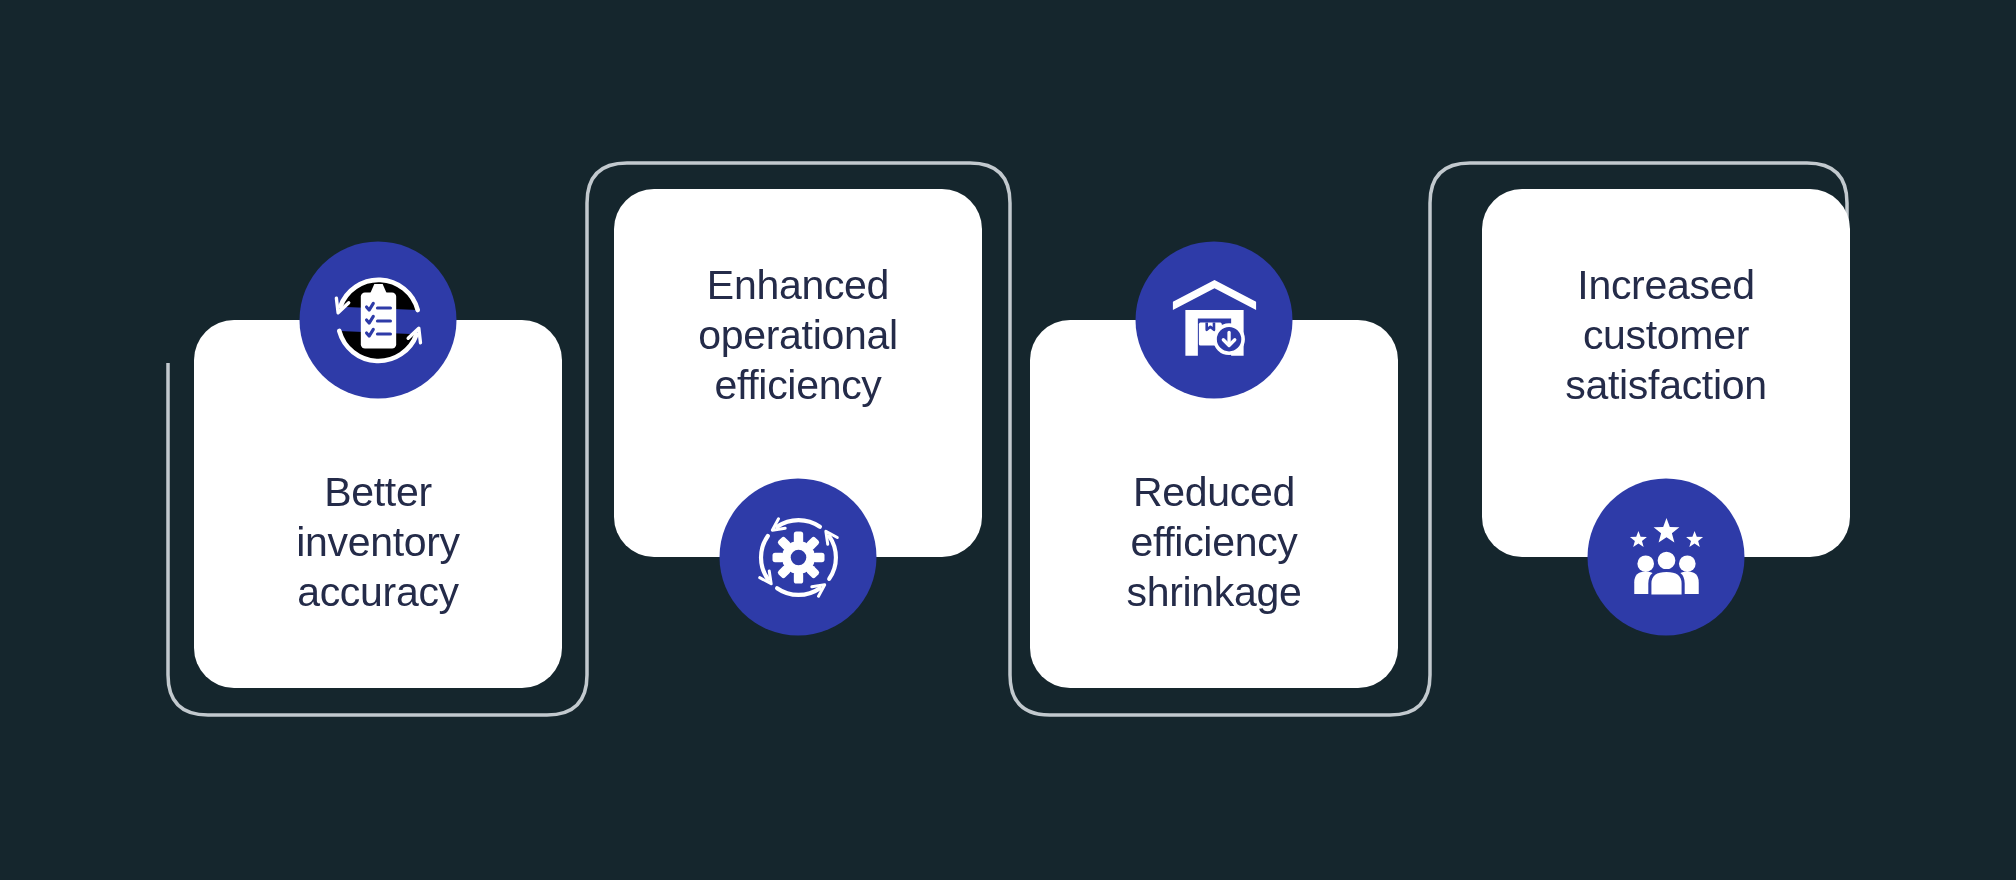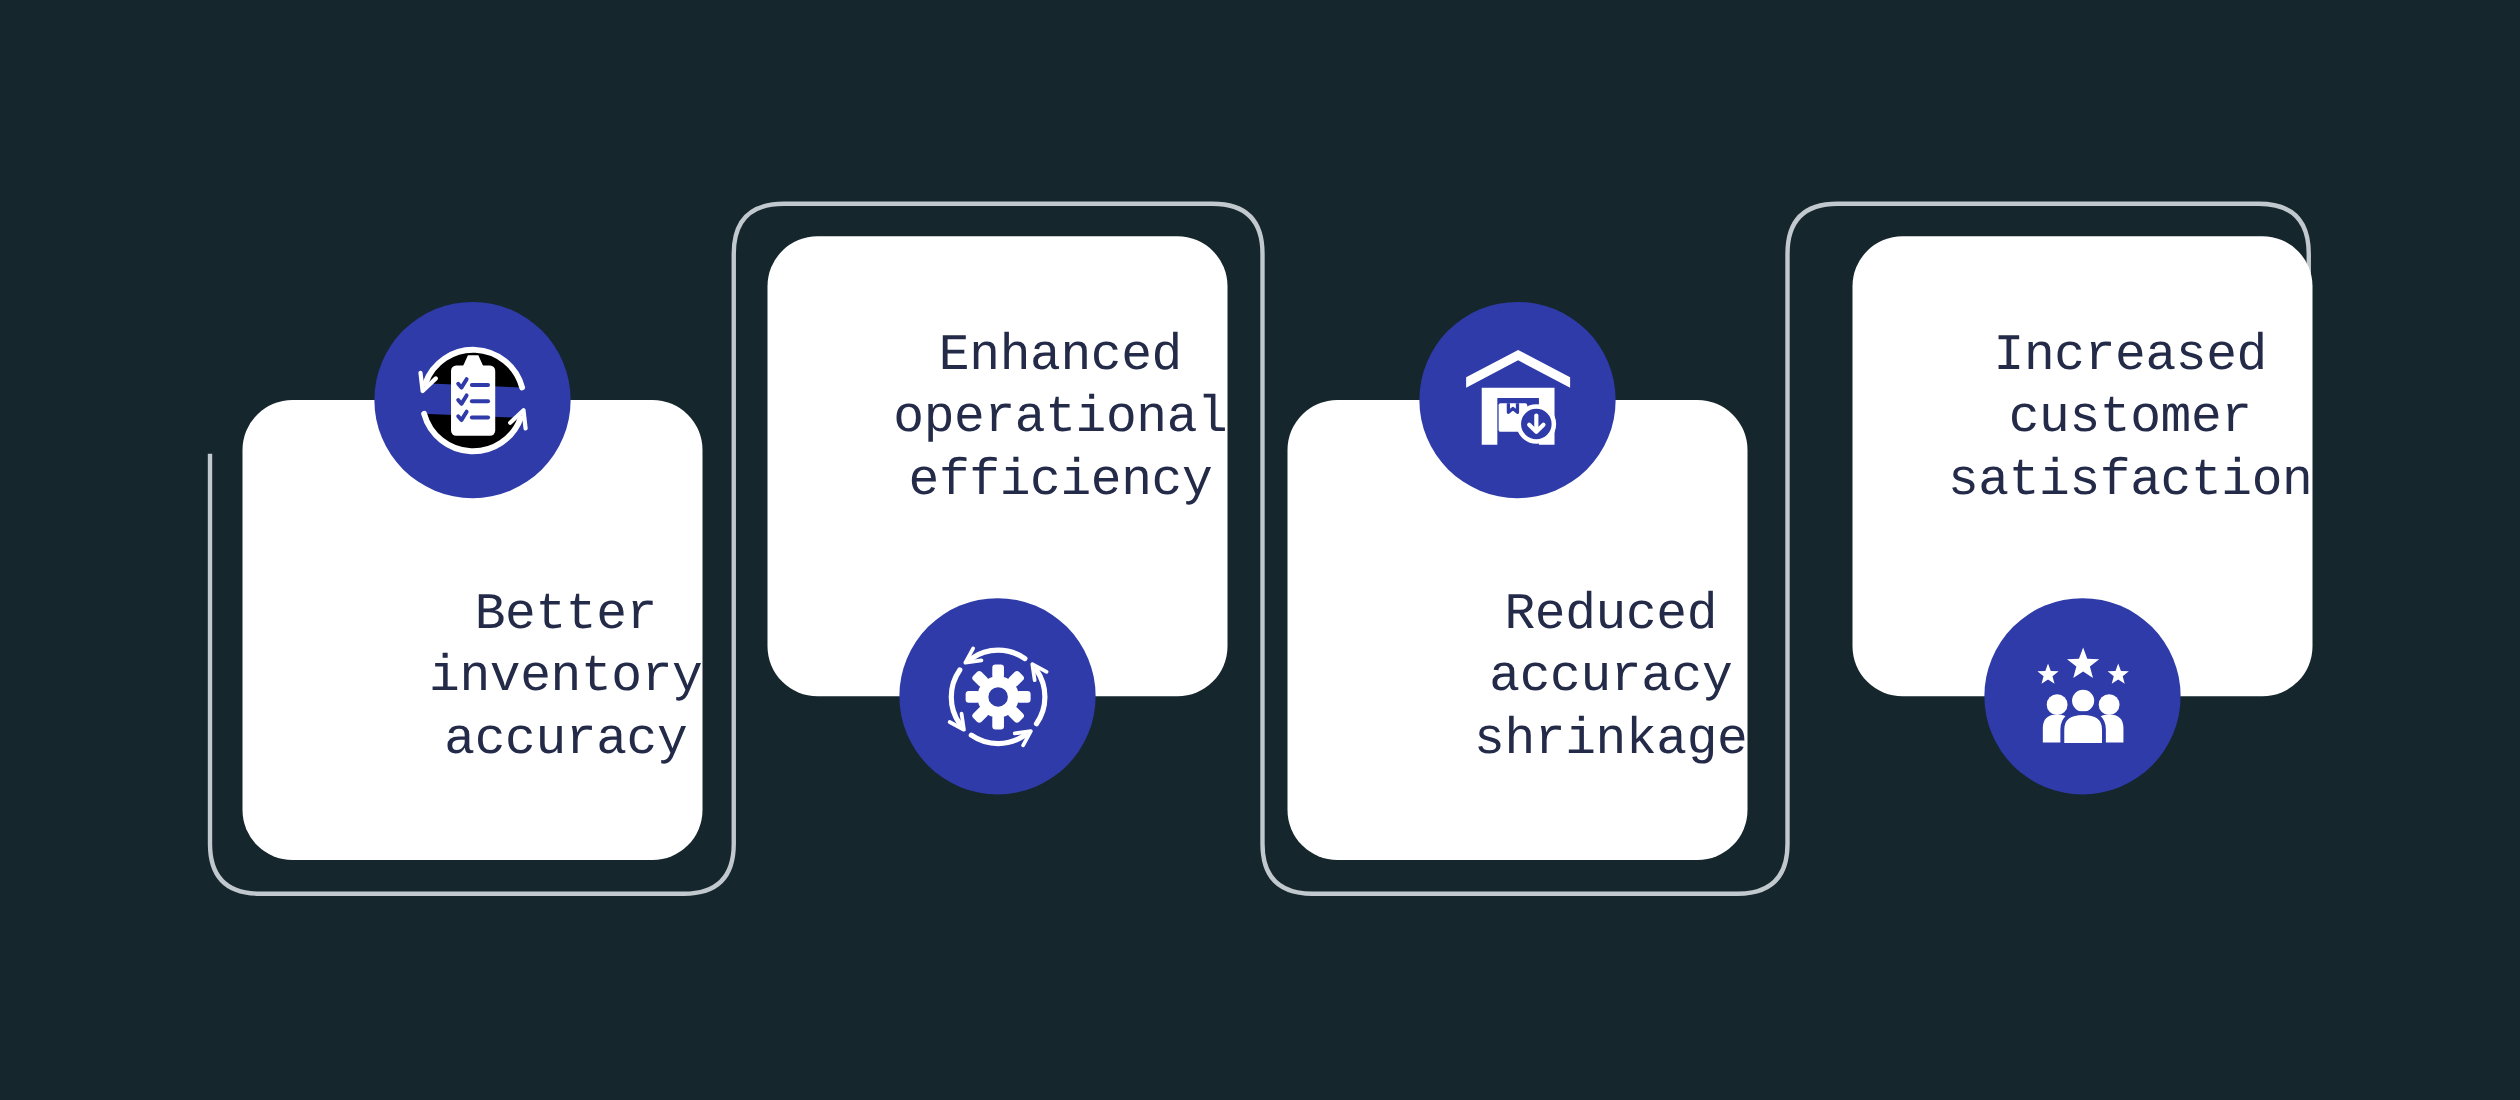--- a/index.html
+++ b/index.html
@@ -20,21 +20,21 @@
   .flow-line{position:absolute;left:0;top:0;width:2016px;height:880px;}
   .card-group{position:absolute;width:368px;height:368px;}
   .g1{left:194px;top:320px;}
   .g2{left:614px;top:189px;}
   .g3{left:1030px;top:320px;}
   .g4{left:1452px;top:189px;margin-left:30px;}
   .card{
     position:absolute;inset:0;
     background:var(--card-bg);
     border-radius:40px;
-    display:flex;align-items:center;justify-content:flex-end;font-family:Liberation Mono, monospace;
+    display:flex;align-items:center;justify-content:center;
   }
   .card.icon-top{padding-top:76px;}
   .card.icon-bottom{padding-bottom:76px;}
   .label{
     margin:0;
     font-size:41px;line-height:50px;font-weight:400;
     color:var(--text);
     text-align:center;
     white-space:pre-line;
     letter-spacing:-0.3px;
@@ -120,21 +120,21 @@
           <circle cx="0" cy="0" r="16" fill="#FFFFFF"></circle>
           <circle cx="0" cy="0" r="7.5" fill="#2E3BA8"></circle>
         </g>
       </svg>
     </div>
   </section>
 
   <section class="card-group g3">
     <div class="card icon-top">
       <p class="label">Reduced
-accuracy
+efficiency
 shrinkage</p>
     </div>
     <div class="badge top">
       <svg width="104" height="104" viewBox="0 0 100 100">
         <path d="M50,11 L90,32 L90,40 L50,19 L10,40 L10,32 Z" fill="#FFFFFF"></path>
         <path d="M22,40 H78 V84 H66 V48 H34 V84 H22 Z" fill="#FFFFFF"></path>
         <rect x="35" y="52" width="22" height="22" rx="1.5" fill="#FFFFFF"></rect>
         <path d="M42.5,52 v7 l3.5,-3 l3.5,3 v-7" fill="none" stroke="#2E3BA8" stroke-width="2.5" stroke-linejoin="round"></path>
         <circle cx="64" cy="68" r="13.5" fill="#2E3BA8" stroke="#FFFFFF" stroke-width="3.5"></circle>
         <g stroke="#FFFFFF" stroke-width="3.2" fill="none" stroke-linecap="round" stroke-linejoin="round">

